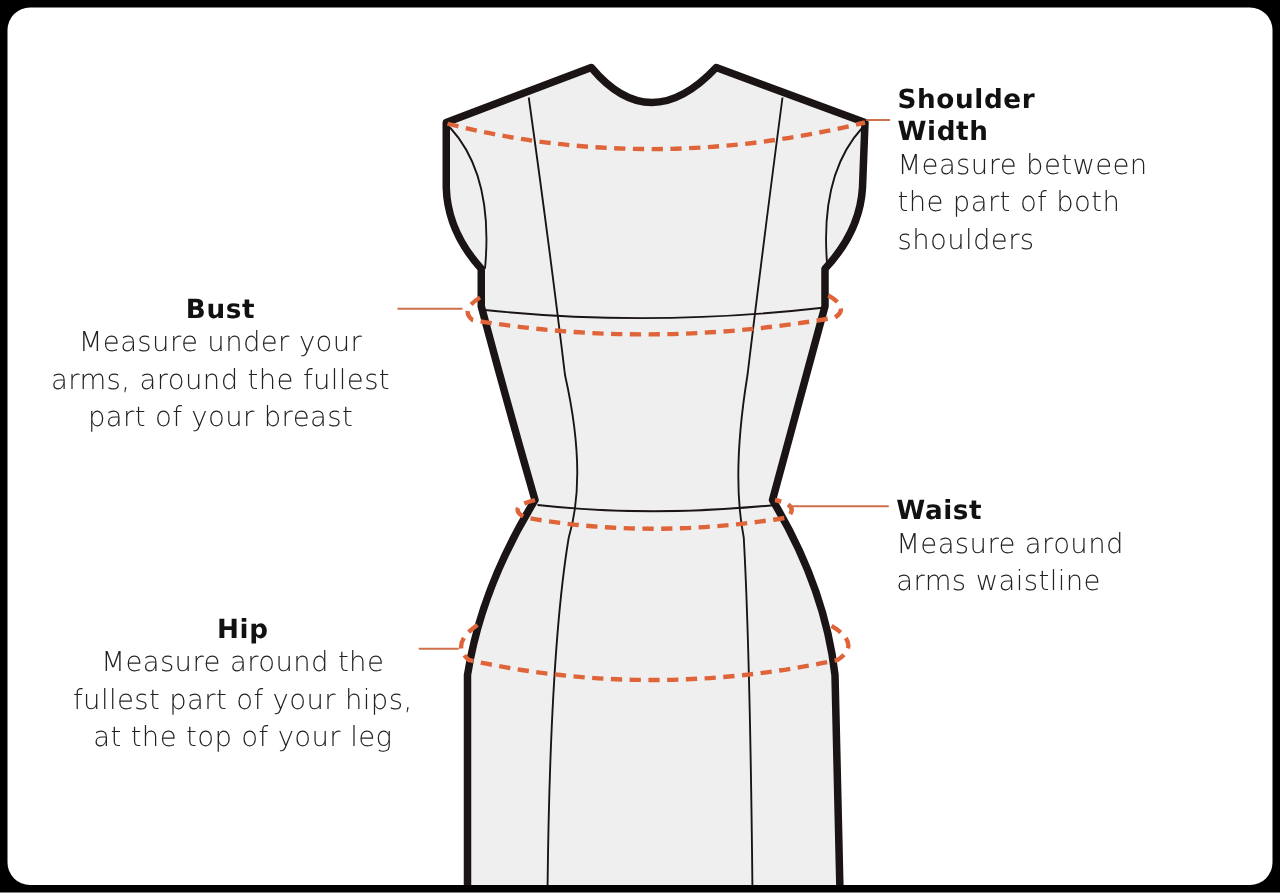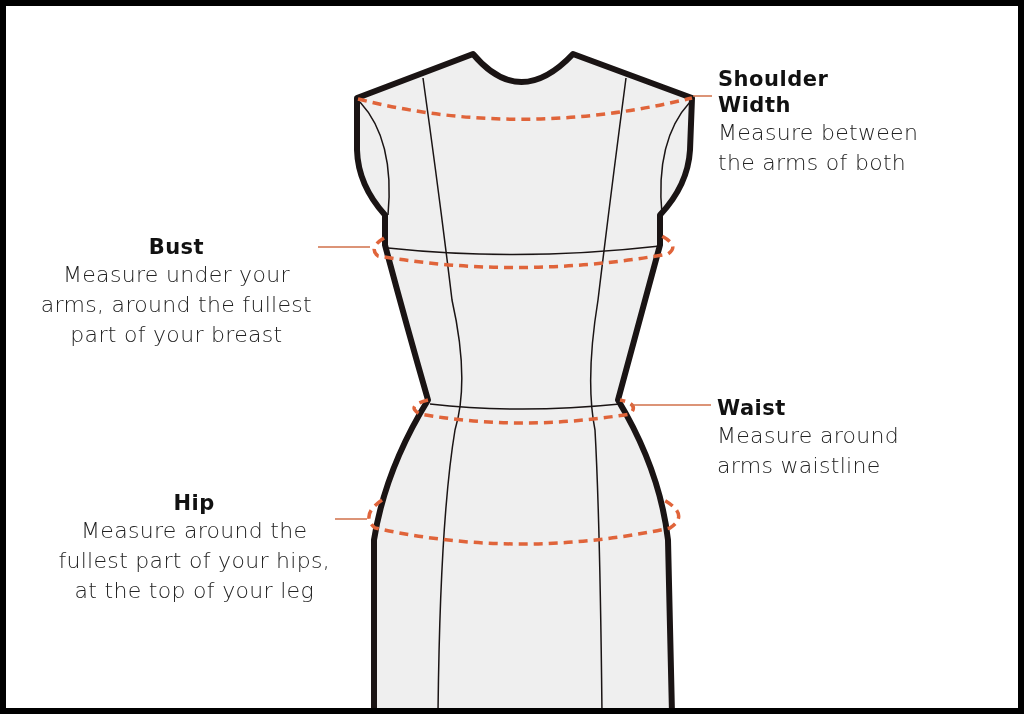--- a/index.html
+++ b/index.html
@@ -1,17 +1,17 @@
 <!DOCTYPE html>
 <html><head>
 <meta charset="utf-8">
 <style>
   html,body{margin:0;padding:0;}
   body{width:1024px;height:714px;background:#000;position:relative;overflow:hidden;font-family:"DejaVu Sans","Liberation Sans",sans-serif;}
-  .frame{position:absolute;left:6px;top:6px;width:1012px;height:702px;background:#fff;overflow:hidden;}
+  .frame{position:absolute;left:6px;top:6px;width:1012px;height:702px;background:#fff;overflow:hidden;border-radius:18px;}
   svg.figure{position:absolute;left:0;top:0;}
   .label{position:absolute;color:#111;}
   .label .title{font-weight:bold;font-size:21px;line-height:26px;letter-spacing:0.5px;}
   .label .desc{font-size:22px;line-height:30px;font-weight:200;color:#222;letter-spacing:0.3px;}
   .right{text-align:left;}
   .leftal{text-align:center;}
 </style>
 </head>
 <body>
 
@@ -44,21 +44,22 @@
       <line x1="318" y1="247" x2="370" y2="247"></line>
       <line x1="630" y1="405" x2="711" y2="405"></line>
       <line x1="335" y1="519" x2="367" y2="519"></line>
     </g>
   </svg>
 
   <div class="label right" style="left:712px;top:60px;">
     <div class="title">Shoulder</div>
     <div class="title">Width</div>
     <div class="desc">Measure between</div>
-    <div class="desc">the arms of both</div>
+    <div class="desc">the part of both</div>
+    <div class="desc">shoulders</div>
   </div>
 
   <div class="label leftal" style="right:706px;top:228px;">
     <div class="title">Bust</div>
     <div class="desc">Measure under your</div>
     <div class="desc">arms, around the fullest</div>
     <div class="desc">part of your breast</div>
   </div>
 
   <div class="label right" style="left:711px;top:389px;">

